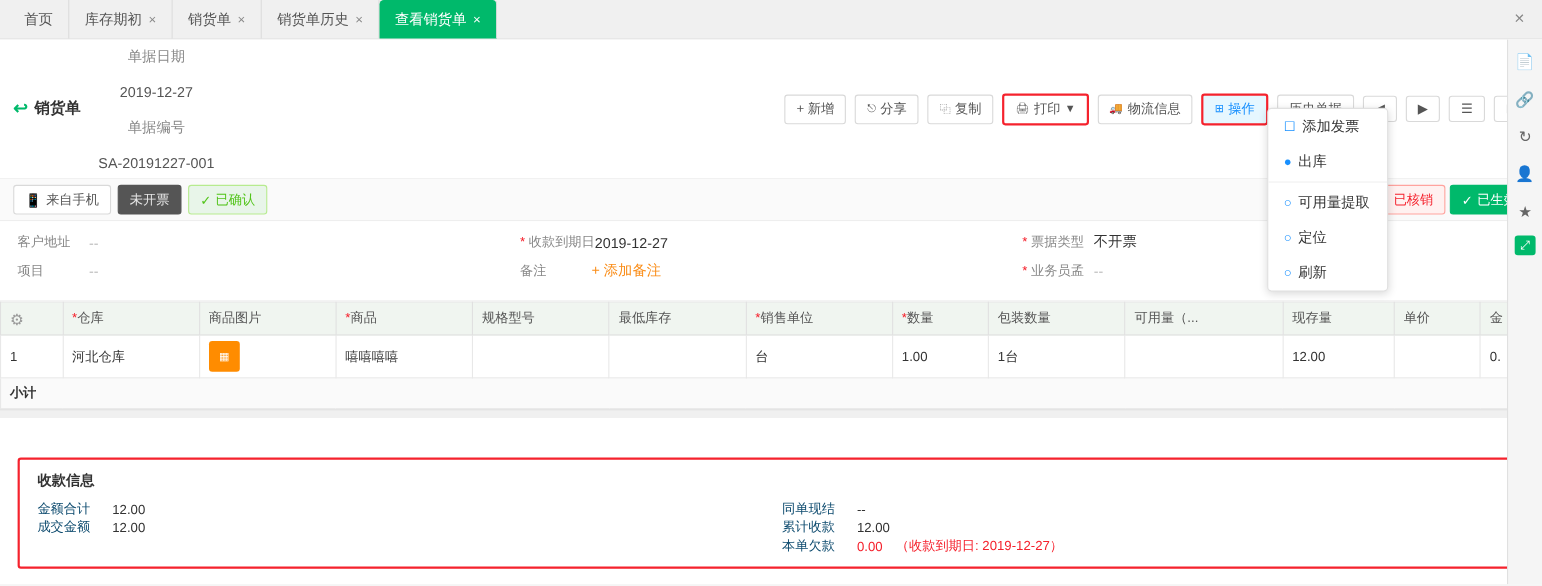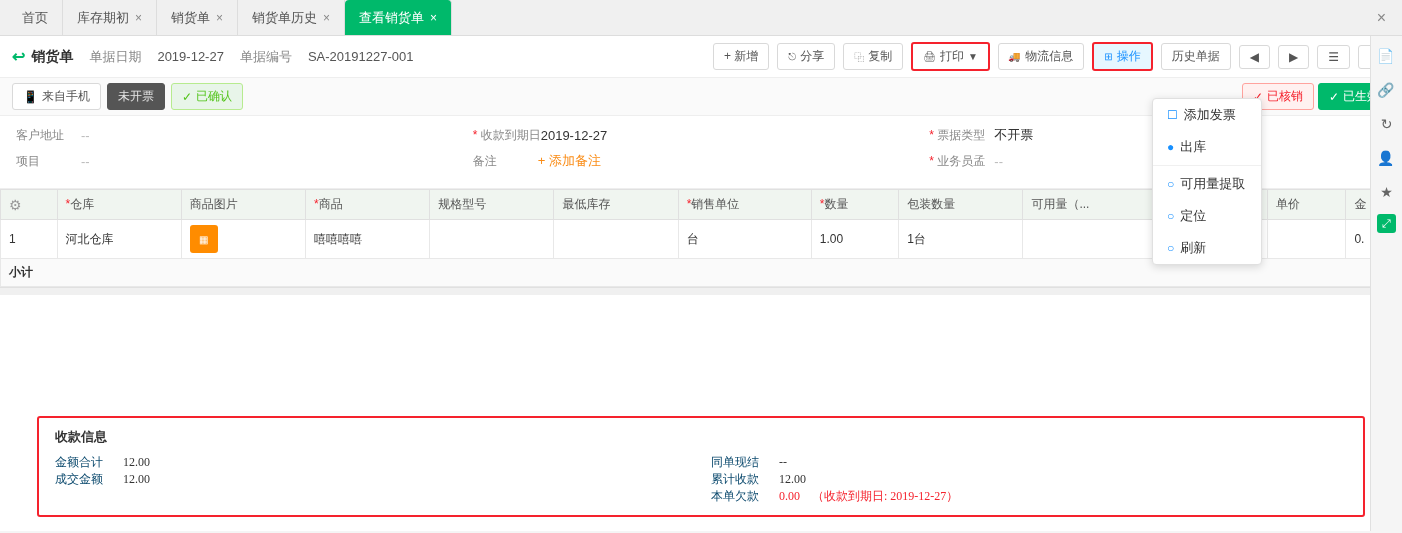--- a/index.html
+++ b/index.html
@@ -13,21 +13,21 @@
     .tab-item.highlighted .tab-close { color: #fff; }
     .tab-bar-right { margin-left: auto; font-size: 16px; color: #888; cursor: pointer; padding: 0 8px; }
 
     
     .main-content { background: #fff; height: calc(533px - 38px); display: flex; flex-direction: column; position: relative; }
 
     
     .doc-header { display: flex; align-items: center; padding: 6px 12px; border-bottom: 1px solid #eee; background: #fff; }
     .doc-title { display: flex; align-items: center; gap: 6px; font-size: 14px; font-weight: bold; color: #333; }
     .doc-title-icon { color: #00b96b; font-size: 16px; }
-    .doc-meta { display: flex; align-items: center; gap: 16px; margin-left: 16px; font-size: 13px; color: #555; }
+    .doc-meta { display: flex; align-items: center; gap: 16px; margin-left: 16px; font-size: 13px; color: #555; flex-direction: column; }
     .doc-actions { margin-left: auto; display: flex; align-items: center; gap: 8px; justify-content: center; }
     .btn { display: flex; align-items: center; gap: 4px; padding: 4px 10px; border: 1px solid #d9d9d9; border-radius: 3px; cursor: pointer; font-size: 12px; background: #fff; color: #555; }
     .btn-green { background: #00b96b; color: #fff; border-color: #00b96b; }
     .btn-highlight { background: #1890ff; color: #fff; border-color: #1890ff; }
     .btn-red { background: #fff1f0; color: #f5222d; border-color: #ffa39e; }
 
     
     .toolbar { display: flex; align-items: center; padding: 5px 12px; background: #fafafa; border-bottom: 1px solid #eee; gap: 6px; }
     .toolbar-left { display: flex; align-items: center; gap: 6px; }
     .toolbar-right { margin-left: auto; display: flex; align-items: center; gap: 4px; }
@@ -46,21 +46,21 @@
     .data-table { width: 100%; border-collapse: collapse; font-size: 12px; }
     .data-table th { background: #f0f5f0; padding: 6px 8px; text-align: left; border: 1px solid #e0e0e0; color: #555; font-weight: normal; white-space: nowrap; }
     .data-table th .required { color: #f5222d; }
     .data-table td { padding: 5px 8px; border: 1px solid #e8e8e8; color: #333; white-space: nowrap; }
     .data-table tr:nth-child(even) td { background: #fafafa; }
     .data-table .subtotal td { background: #f9f9f9; font-weight: bold; }
     .gear-icon { color: #999; font-size: 14px; }
     .product-img { width: 28px; height: 28px; background: #ff8c00; border-radius: 3px; display: flex; align-items: center; justify-content: center; color: #fff; font-size: 10px; }
 
     
-    .bottom-info { padding: 10px 16px; background: #fff; border: 2px solid #f5222d; margin: 8px 25px; border-radius: 4px; font-family: Liberation Serif, serif; }
+    .bottom-info { padding: 10px 16px; background: #fff; border: 2px solid #f5222d; margin: 8px 4px; border-radius: 4px; }
     .bottom-info h4 { font-size: 13px; font-weight: bold; margin-bottom: 8px; }
     .info-grid { display: grid; grid-template-columns: 1fr 1fr; gap: 4px 20px; }
     .info-row { display: flex; align-items: center; gap: 8px; font-size: 12px; }
     .info-label { color: #0c4a6e; min-width: 60px; }
     .info-value { color: #333; }
     .info-value.red { color: #f5222d; }
 
     
     .right-sidebar { position: absolute; right: 0; top: 0; bottom: 0; width: 32px; background: #f5f5f5; border-left: 1px solid #e0e0e0; display: flex; flex-direction: column; align-items: center; padding: 8px 0; gap: 10px; }
     .sidebar-icon { color: #666; font-size: 14px; cursor: pointer; padding: 4px; }

